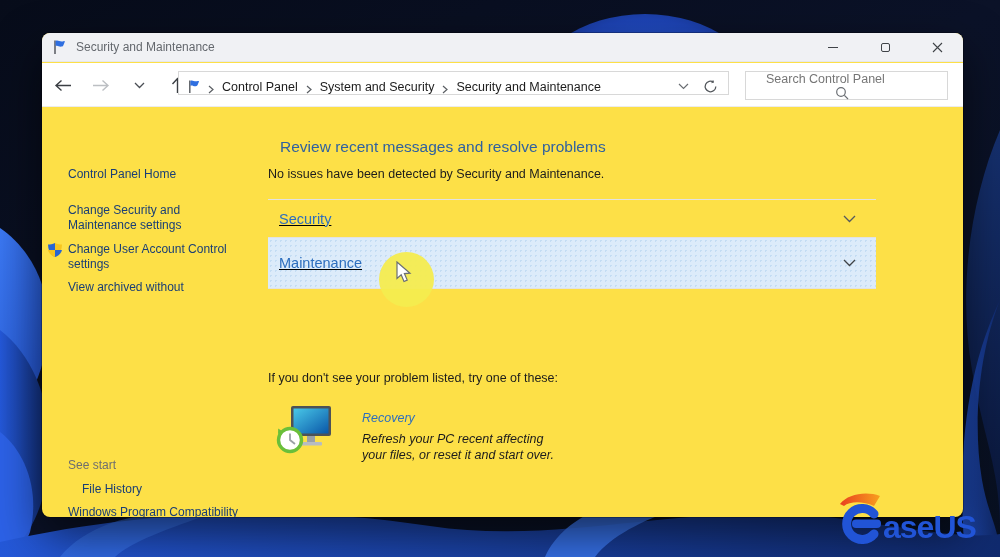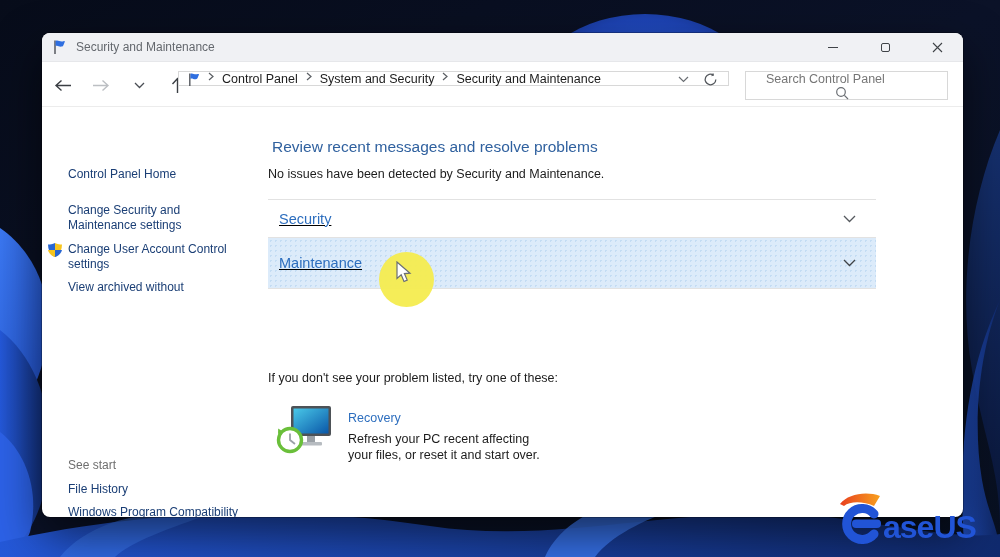--- a/index.html
+++ b/index.html
@@ -5,21 +5,21 @@
   * { margin:0; padding:0; box-sizing:border-box; }
   html,body { width:1000px; height:557px; overflow:hidden; }
   body { font-family:"Liberation Sans", sans-serif; position:relative; background:#0a0f20; }
 
   
   .wallpaper { position:absolute; inset:0; z-index:0; }
 
   
   .window {
     position:absolute; left:42px; top:33px; width:921px; height:484px;
-    background:#ffffff; border-radius:8px; z-index:2;
+    background:#fde047; border-radius:8px; z-index:2;
     box-shadow:0 18px 45px rgba(0,0,0,.55), 0 0 0 1px rgba(0,0,0,.25);
     overflow:hidden;
   }
   .titlebar {
     position:absolute; left:0; top:0; width:100%; height:29px;
     background:#f0f1f4; display:flex; align-items:center;
     border-bottom:1px solid #e6e7ea;
   }
   .titlebar .app-icon { margin-left:10px; width:16px; height:16px; }
   .titlebar .title { margin-left:8px; font-size:12px; color:#64686e; }
@@ -29,22 +29,22 @@
   .max-glyph { width:9px; height:9px; border:1.1px solid #3f4347; border-radius:2px; }
 
   .navbar {
     position:absolute; left:0; top:30px; width:100%; height:44px; background:#fff;
     border-bottom:1px solid #ececec;
   }
   .nav-icons { position:absolute; left:10px; top:0; height:44px; display:flex; align-items:center; gap:16px; }
   .nav-btn { width:22px; height:22px; display:flex; align-items:center; justify-content:center; }
 
   .addressbar {
-    position:absolute; left:136px; top:8px; width:551px; height:15px;
-    border:1px solid #d8d8d8; background:#fff; display:flex; align-items:flex-start;
+    position:absolute; left:136px; top:8px; width:551px; height:24px;
+    border:1px solid #d8d8d8; background:#fff; display:flex; align-items:flex-end;
     font-size:12.5px; color:#1c1c1c;
   }
   .addressbar .crumb { padding:0 2px; white-space:nowrap; }
   .addressbar .sep { display:flex; align-items:center; padding:0 6px; }
   .addressbar .flag { margin-left:8px; width:15px; height:15px; }
   .address-tail { margin-left:auto; display:flex; align-items:center; gap:14px; padding-right:10px; }
 
   .searchbox {
     position:absolute; left:703px; top:8px; width:203px; height:29px;
     border:1px solid #d8d8d8; background:#fff; display:flex; align-items:center;flex-direction:column;
@@ -57,39 +57,39 @@
   .searchbox .mag { padding-right:9px; display:flex; }
 
   
   .sidebar { position:absolute; left:0; top:74px; width:226px; bottom:0; font-size:12px; }
   .side-link { position:absolute; left:26px; width:172px; color:#1a3e75; line-height:15px; cursor:pointer; }
   .side-gray { position:absolute; left:26px; color:#6e6e6e; }
   .uac-shield { position:absolute; left:5px; width:16px; height:16px; }
 
   
   .main { position:absolute; left:226px; top:74px; right:0; bottom:0; }
-  .page-heading { position:absolute; left:4px; top:31px; font-size:15.5px; color:#30619f; }
+  .page-heading { position:absolute; left:12px; top:31px; font-size:15.5px; color:#30619f; }
   .status-text { position:absolute; left:0; top:60px; font-size:12.5px; color:#1c1c1c; }
 
   .sections { position:absolute; left:0; top:92px; width:608px; }
   .divider { height:1px; background:#e2e2e2; }
   .section-row { position:relative; display:flex; align-items:center; height:37px; cursor:pointer;text-decoration:underline; }
   .section-row.highlight {
     height:50px; background:#dcebfa;
     background-image:radial-gradient(rgba(176,208,238,.55) 1px, transparent 1px);
     background-size:5px 5px;
   }
   .section-label { margin-left:11px; font-size:14.5px; color:#2d6ebe; }
   .section-chevron { position:absolute; right:20px; top:50%; transform:translateY(-50%); }
 
   .tip-text { position:absolute; left:0; top:264px; font-size:12.5px; color:#1c1c1c; }
 
   .recovery { position:absolute; left:8px; top:297px; display:flex; }
   .recovery-icon { width:58px; height:52px; }
-  .recovery-texts { margin-left:14px; padding-top:7px; }
+  .recovery-texts { margin-left:28px; padding-top:7px;font-style:italic; }
   .recovery-link { font-size:12.5px; color:#2d6ebe; cursor:pointer; }
   .recovery-desc { margin-top:6px; font-size:12.5px; color:#1c1c1c; width:196px; line-height:16px; }
 
   
   .click-highlight {
     position:absolute; left:379px; top:252px; width:55px; height:55px; border-radius:50%;
     background:#f4ec4f; opacity:.95; z-index:5;
   }
   .cursor { position:absolute; left:396px; top:261px; z-index:6; }
 
@@ -236,21 +236,21 @@
     <div class="side-link" style="top:96px;">Change Security and Maintenance settings</div>
     <svg class="uac-shield" style="top:135px;" viewBox="0 0 16 16">
       <path d="M8,1 C10.5,2.2 13,2.6 15,2.6 C15,8.5 12.5,12.8 8,15 Z" fill="#f7c51e"></path>
       <path d="M8,1 C5.5,2.2 3,2.6 1,2.6 C1,8.5 3.5,12.8 8,15 Z" fill="#2866d2"></path>
       <path d="M8,8 L15,8 C14.3,11 12,13.7 8,15 Z" fill="#2866d2"></path>
       <path d="M8,8 L1,8 C1.7,11 4,13.7 8,15 Z" fill="#f7c51e"></path>
     </svg>
     <div class="side-link" style="top:135px;">Change User Account Control settings</div>
     <div class="side-link" style="top:173px;">View archived without</div>
     <div class="side-gray" style="top:351px;">See start</div>
-    <div class="side-link" style="top:375px;">File History</div>
+    <div class="side-link" style="top:375px;margin-left:14px;">File History</div>
     <div class="side-link" style="top:398px;">Windows Program Compatibility Troubleshooter</div>
   </div>
 
   <div class="main">
     <div class="page-heading">Review recent messages and resolve problems</div>
     <div class="status-text">No issues have been detected by Security and Maintenance.</div>
 
     <div class="sections">
       <div class="divider"></div>
       <div class="section-row">

